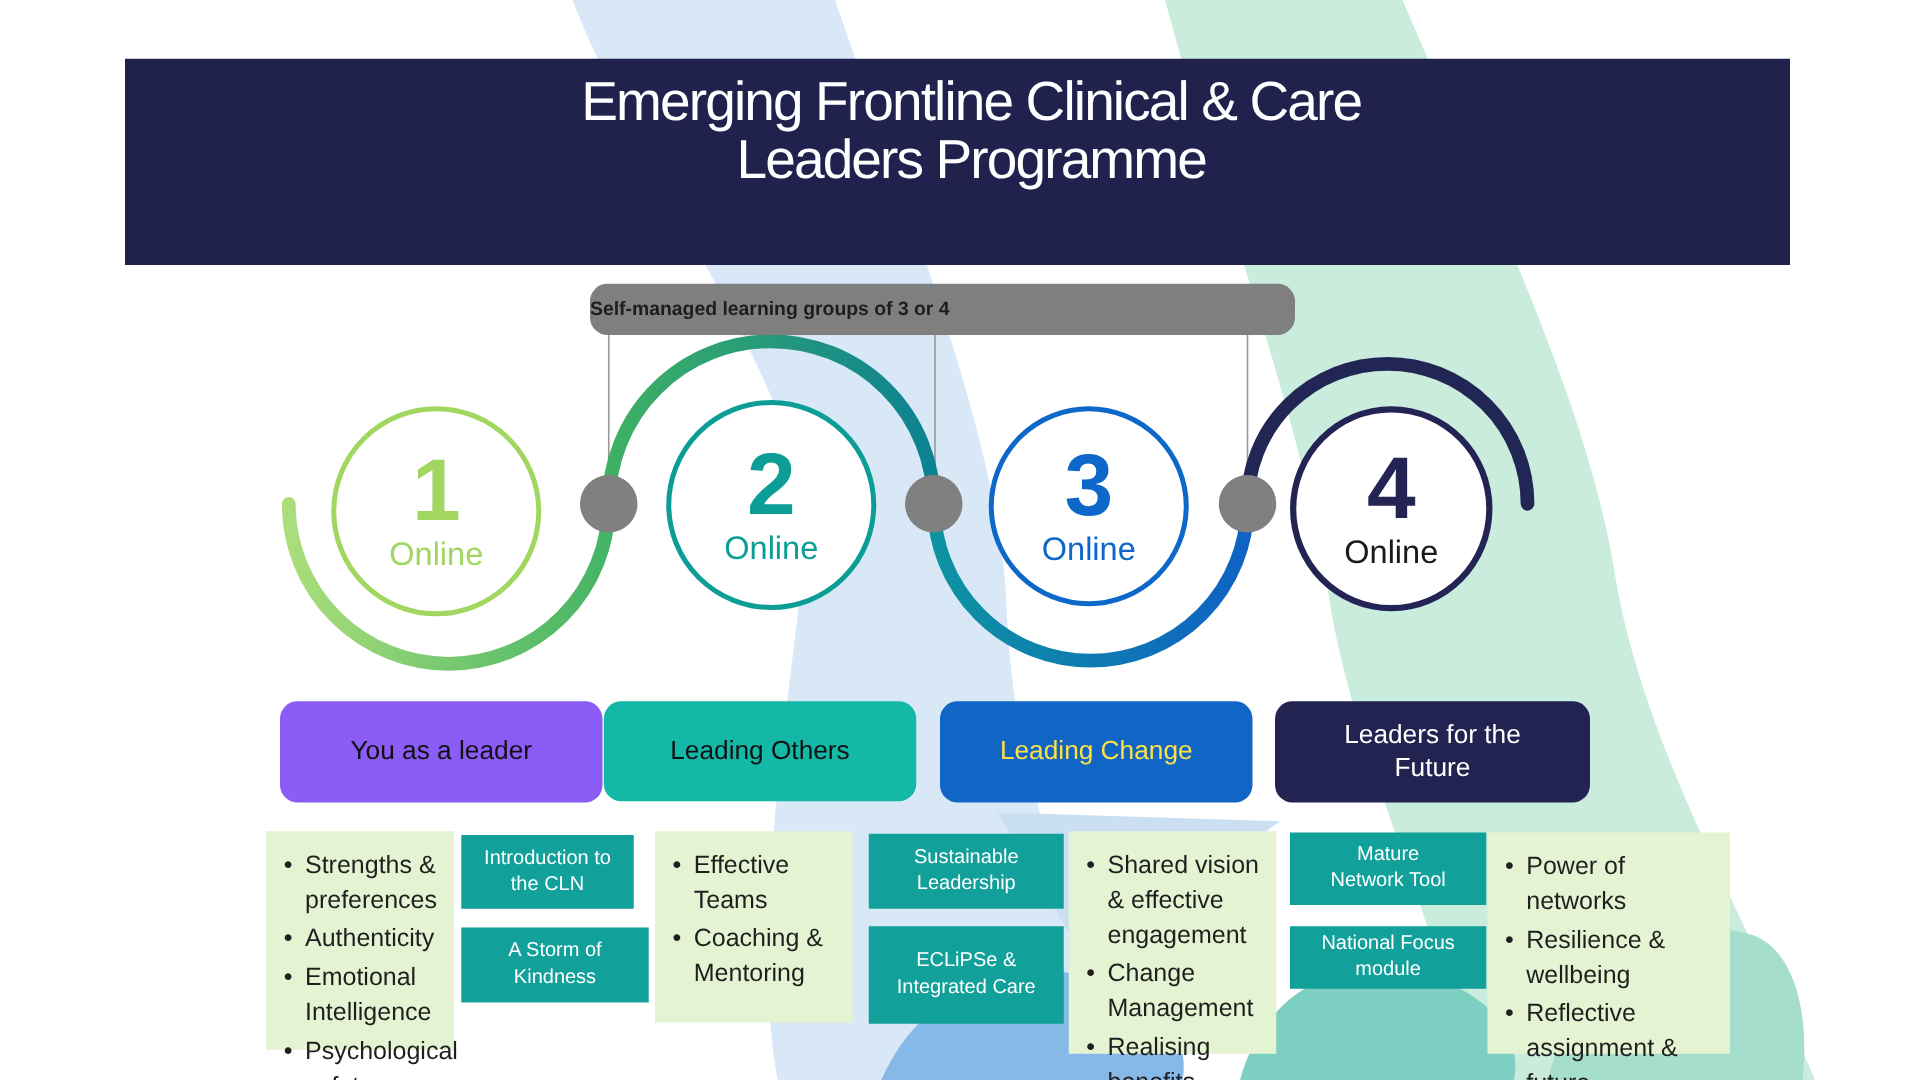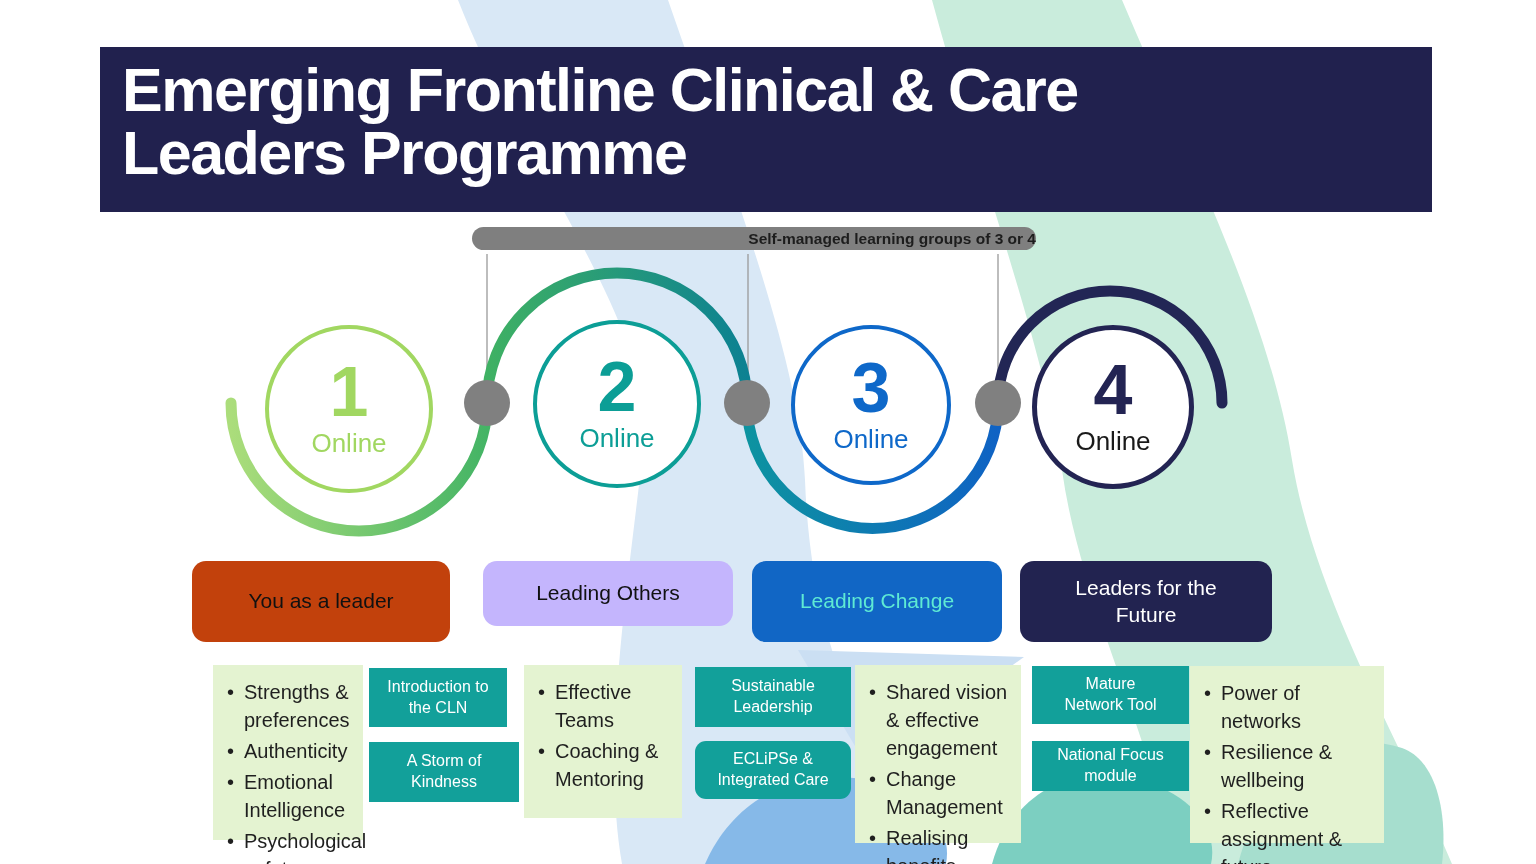--- a/index.html
+++ b/index.html
@@ -2,64 +2,64 @@
 <html><head>
 <meta charset="utf-8">
 <style>
   html,body{margin:0;padding:0;background:#ffffff;font-family:"Liberation Sans",sans-serif;}
   #stage{position:relative;width:1536px;height:864px;overflow:hidden;background:#ffffff;}
   svg.layer{position:absolute;left:0;top:0;z-index:0;}
   svg.diagram{z-index:2;}
 
   #banner{position:absolute;left:100px;top:47px;width:1332px;height:165px;background:#21214E;
           color:#ffffff;box-sizing:border-box;padding:12px 0 0 22px;z-index:2;}
-  #banner .title{font-size:61px;line-height:1.04;font-weight:700;letter-spacing:-1.5px;}
+  #banner .title{font-size:44px;line-height:1.04;font-weight:400;letter-spacing:-1.5px;text-align:center;}
 
-  .bar{position:absolute;left:472px;top:227px;width:564px;height:23px;background:#7F7F7F;
-       border-radius:14px;display:flex;align-items:center;justify-content:flex-end;
+  .bar{position:absolute;left:472px;top:227px;width:564px;height:41px;background:#7F7F7F;
+       border-radius:14px;display:flex;align-items:center;justify-content:flex-start;
        font-size:15.5px;font-weight:700;color:#1d1d1d;z-index:3;}
 
   .circle{position:absolute;background:#ffffff;border-radius:50%;display:flex;flex-direction:column;
           align-items:center;justify-content:center;z-index:3;box-sizing:border-box;}
   .circle .num{font-size:70px;font-weight:700;line-height:0.95;}
   .circle .mode{font-size:26px;margin-top:3px;}
   #circle-1{left:265px;top:325px;width:168px;height:168px;border:4px solid #A1D761;}
   #circle-1 .num,#circle-1 .mode{color:#A1D761;}
   #circle-2{left:533px;top:320px;width:168px;height:168px;border:4px solid #0C9E96;}
   #circle-2 .num,#circle-2 .mode{color:#0C9E96;}
   #circle-3{left:791px;top:325px;width:160px;height:160px;border:4px solid #0E68C9;}
   #circle-3 .num,#circle-3 .mode{color:#0E68C9;}
   #circle-4{left:1032px;top:325px;width:162px;height:164px;border:5px solid #232453;}
   #circle-4 .num{color:#232453;}
   #circle-4 .mode{color:#1a1a1a;}
 
   .stage-box{position:absolute;border-radius:14px;display:flex;align-items:center;justify-content:center;
              text-align:center;font-size:21px;z-index:3;box-sizing:border-box;line-height:1.25;}
-  #stage-box-1{left:192px;top:561px;width:258px;height:81px;background:#c2410c;color:#111111;}
-  #stage-box-2{left:483px;top:561px;width:250px;height:65px;background:#c4b5fd;color:#111111;}
-  #stage-box-3{left:752px;top:561px;width:250px;height:81px;background:#1166C5;color:#5eead4;}
+  #stage-box-1{left:224px;top:561px;width:258px;height:81px;background:#8b5cf6;color:#111111;}
+  #stage-box-2{left:483px;top:561px;width:250px;height:80px;background:#14b8a6;color:#111111;}
+  #stage-box-3{left:752px;top:561px;width:250px;height:81px;background:#1166C5;color:#fde047;}
   #stage-box-4{left:1020px;top:561px;width:252px;height:81px;background:#222350;color:#ffffff;padding:0 34px;}
 
   .bullets{position:absolute;background:#E4F3D1;color:#1f1f1f;font-size:20px;line-height:1.4;
            box-sizing:border-box;padding:13px 8px 8px 12px;z-index:3;}
   .bullets ul{list-style:none;margin:0;padding:0;}
   .bullets li{position:relative;padding-left:19px;margin-bottom:3px;}
   .bullets li::before{content:"\2022";position:absolute;left:2px;}
   #bullets-1{left:213px;top:665px;width:150px;height:175px;}
   #bullets-2{left:524px;top:665px;width:158px;height:153px;}
   #bullets-3{left:855px;top:665px;width:166px;height:178px;}
   #bullets-4{left:1190px;top:666px;width:194px;height:177px;}
 
   .module{position:absolute;background:#12A09A;color:#ffffff;display:flex;align-items:center;
           justify-content:center;text-align:center;font-size:16px;line-height:1.3;
           box-sizing:border-box;padding:0 10px;z-index:3;}
   #module-1a{left:369px;top:668px;width:138px;height:59px;}
   #module-1b{left:369px;top:742px;width:150px;height:60px;}
   #module-2a{left:695px;top:667px;width:156px;height:60px;}
-  #module-2b{left:695px;top:741px;width:156px;height:58px;border-radius:11px;}
+  #module-2b{left:695px;top:741px;width:156px;height:78px;}
   #module-3a{left:1032px;top:666px;width:157px;height:58px;padding:0 26px;}
   #module-3b{left:1032px;top:741px;width:157px;height:50px;}
 </style>
 </head>
 <body>
 
 <div id="stage">
 
   <svg class="layer" width="1536" height="864" viewBox="0 0 1536 864" aria-hidden="true">
     <path fill="#D9E8F6" d="M 458 0 L 668 0 C 730 180 800 360 805 480 C 810 620 850 740 945 864 L 622 864 C 600 740 632 560 644 440 C 656 330 520 160 458 0 Z"></path>

